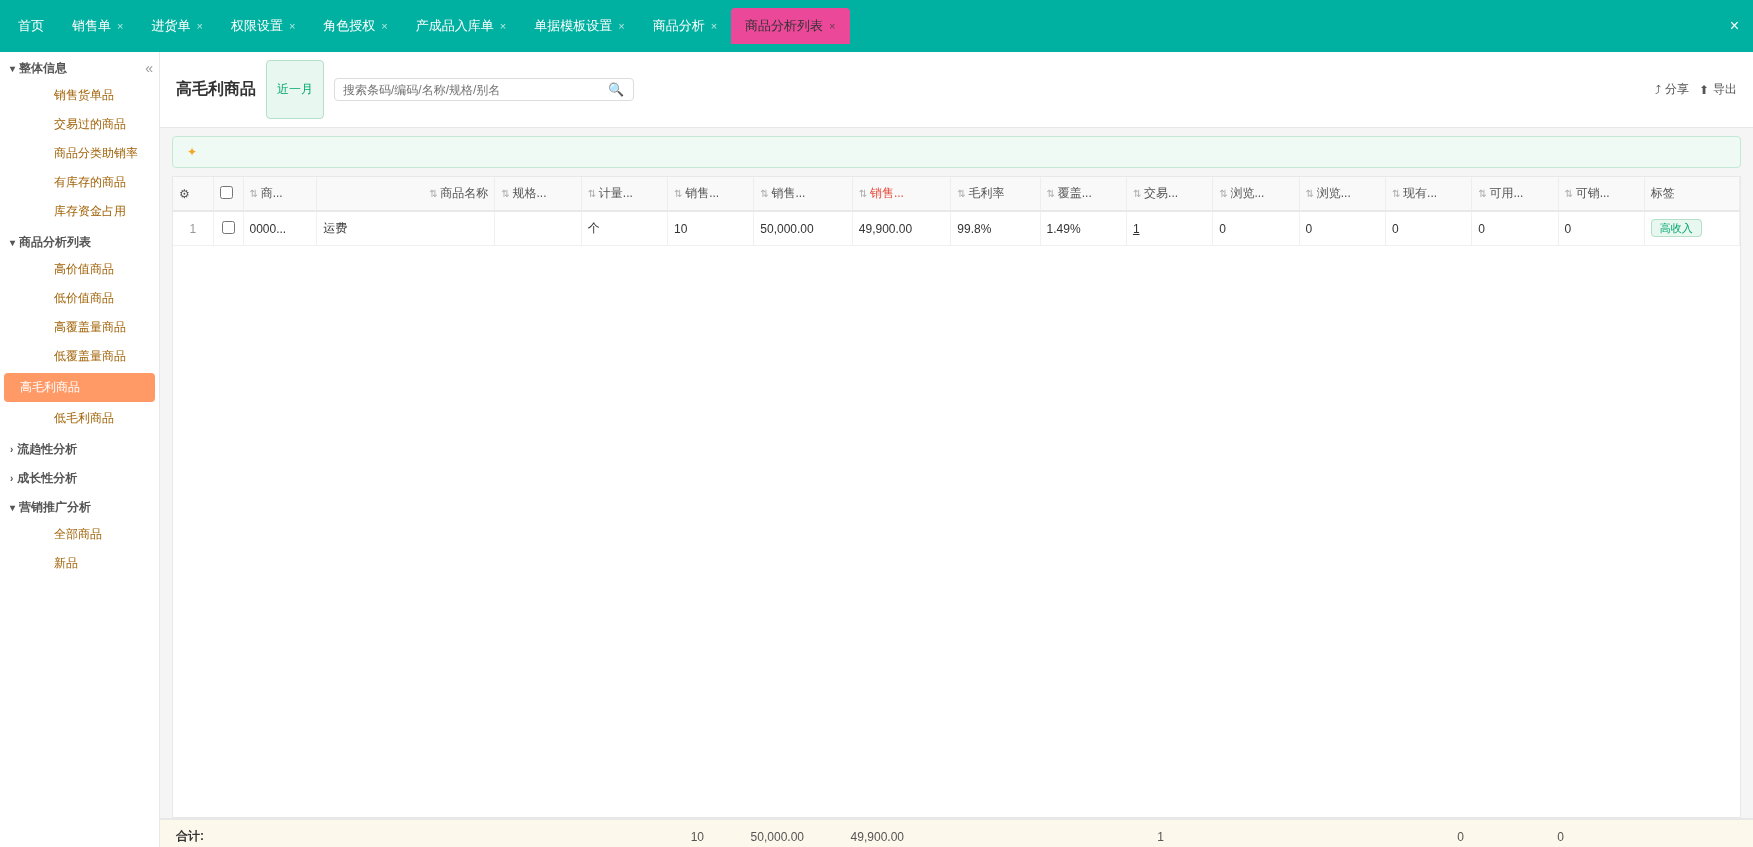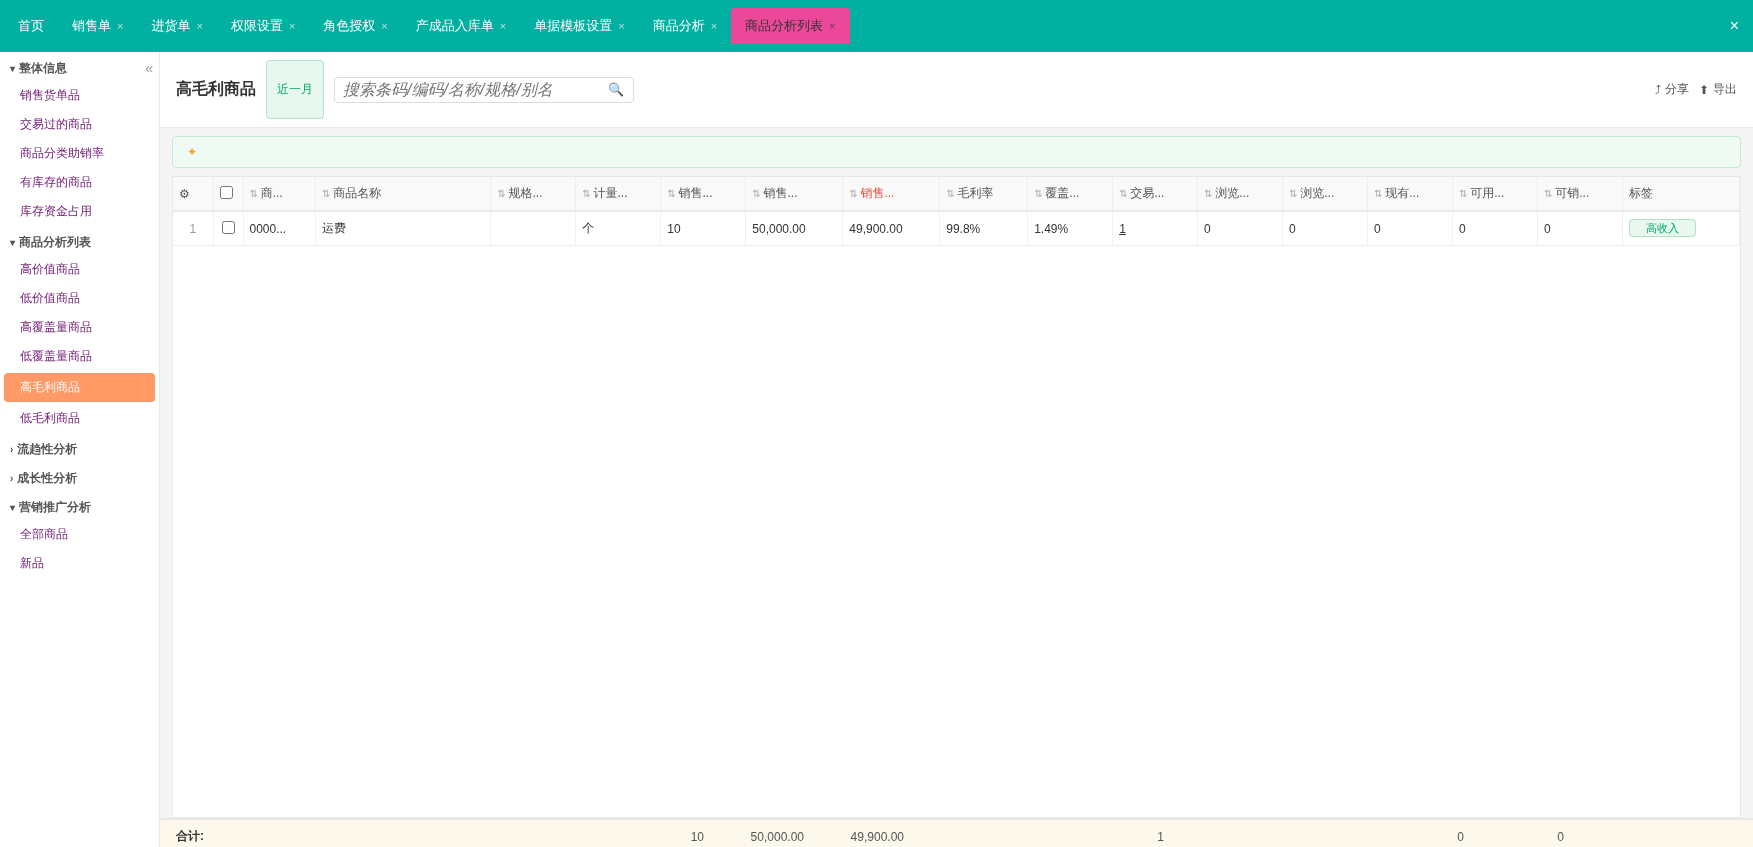--- a/index.html
+++ b/index.html
@@ -80,23 +80,24 @@
       cursor: pointer;
       font-weight: bold;
     }
     .sidebar-group-title .arrow {
       margin-right: 4px;
       font-size: 10px;
     }
     .sidebar-item {
       padding: 6px 10px 6px 20px;
       font-size: 12px;
-      color: #701a75;
+      color: #a16207;
       cursor: pointer;
       white-space: nowrap;
+      margin-left: 34px;
     }
     .sidebar-item.active {
       background: #ff9966;
       color: white;
       border-radius: 4px;
       margin: 2px 4px;
       padding: 6px 10px 6px 16px;
     }
 
     
@@ -137,24 +138,23 @@
       border: 1px solid #ddd;
       border-radius: 4px;
       padding: 3px 8px;
       flex: 1;
       max-width: 300px;
       background: white;
     }
     .search-box input {
       border: none;
       outline: none;
-      font-size: 16px;
+      font-size: 12px;
       color: #999;
       width: 100%;
-      font-style: italic;
     }
     .search-icon {
       color: #aaa;
       margin-left: 4px;
       font-size: 13px;
     }
     .header-actions {
       margin-left: auto;
       display: flex;
       gap: 10px;
@@ -224,21 +224,21 @@
       border-right: 1px solid #f0f0f0;
       white-space: nowrap;
     }
     .idx-col { width: 40px; text-align: center; color: #999; }
     .check-col { width: 30px; text-align: center; }
     .tag-badge {
       background: #e8f7f0;
       color: #00a86b;
       border: 1px solid #b2e0c8;
       border-radius: 4px;
-      padding: 2px 16px;
+      padding: 2px 8px;
       font-size: 11px;
     }
     .link-underline {
       color: #333;
       text-decoration: underline;
       cursor: pointer;
     }
 
     
     .footer-sum {
@@ -371,21 +371,21 @@
       <span class="star-icon">✦</span>
     </div>
 
     <div class="table-container">
       <table>
         <thead>
           <tr>
             <th style="width:36px;">⚙</th>
             <th style="width:30px;"><input type="checkbox" style=""></th>
             <th class="sortable">商...</th>
-            <th class="sortable" style="min-width:120px;">商品名称</th>
+            <th class="sortable" style="min-width:120px;text-align:right;">商品名称</th>
             <th class="sortable">规格...</th>
             <th class="sortable">计量...</th>
             <th class="sortable">销售...</th>
             <th class="sortable">销售...</th>
             <th class="sortable" style="color:#e74c3c;">销售...</th>
             <th class="sortable">毛利率</th>
             <th class="sortable">覆盖...</th>
             <th class="sortable">交易...</th>
             <th class="sortable">浏览...</th>
             <th class="sortable">浏览...</th>

